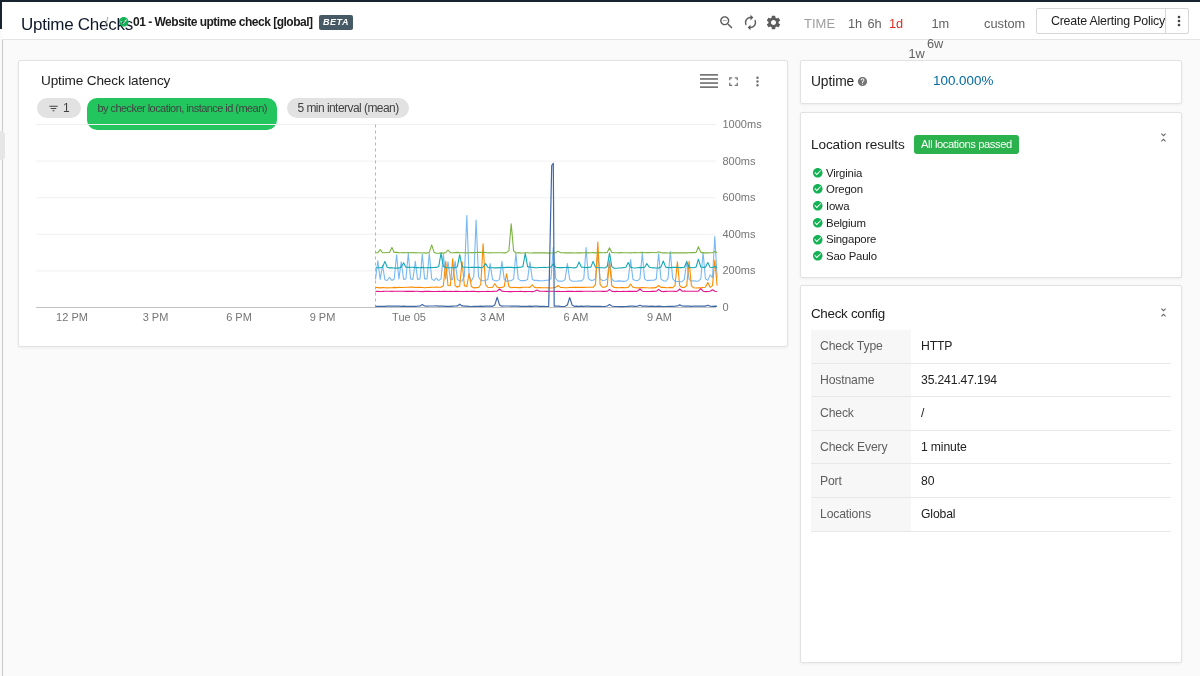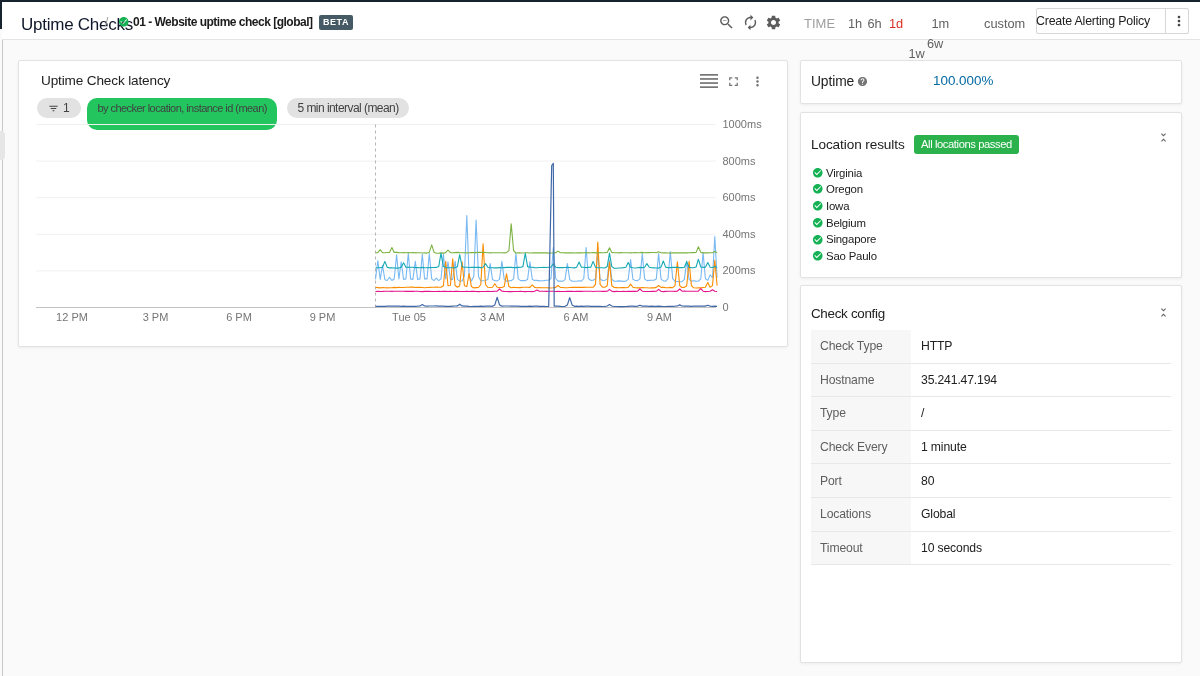--- a/index.html
+++ b/index.html
@@ -19,21 +19,21 @@
   <div class="abs" style="left:0;top:131px;width:5px;height:29px;background:#e6e6e6;border-radius:0 4px 4px 0;"></div>
 
   <div class="abs" style="left:2px;top:2px;width:1198px;height:38px;background:#fff;border-bottom:1px solid #e4e4e4;"></div>
 
   <div class="abs" id="bc1" style="left:21px;top:18px;height:14px;line-height:14px;font-size:17px;letter-spacing:-0.25px;color:#0f172a;">Uptime Checks</div>
   <div class="abs" style="left:105px;top:15px;height:14px;line-height:14px;font-size:12.2px;color:#9e9e9e;">/</div>
   <svg class="abs" style="left:118px;top:16px;" width="11.5" height="11.5" viewBox="0 0 24 24">
     <path fill="#14b254" d="M12 2C6.48 2 2 6.48 2 12s4.48 10 10 10 10-4.48 10-10S17.52 2 12 2zm-2 15l-5-5 1.41-1.41L10 14.17l7.59-7.59L19 8l-9 9z"></path>
   </svg>
   <div class="abs" id="bc2" style="left:133px;top:14.5px;height:15px;line-height:15px;font-size:12px;letter-spacing:-0.5px;font-weight:bold;color:#1b1b1b;">01 - Website uptime check [global]</div>
-  <div class="abs" style="left:319px;top:14.5px;width:34px;height:15px;background:#455a64;border-radius:2px;color:#fff;font-size:9px;font-weight:bold;letter-spacing:.6px;text-align:center;line-height:15px;">BETA</div>
+  <div class="abs" style="left:319px;top:14.5px;width:34px;height:15px;background:#455a64;border-radius:2px;color:#fff;font-size:9px;font-weight:bold;letter-spacing:.6px;text-align:center;line-height:15px;font-style:italic;">BETA</div>
 
   <svg class="abs" style="left:718px;top:14px;" width="17" height="17" viewBox="0 0 24 24" fill="#5c5c5c">
     <path d="M15.5 14h-.79l-.28-.27C15.41 12.59 16 11.11 16 9.5 16 5.91 13.09 3 9.5 3S3 5.91 3 9.5 5.91 16 9.5 16c1.61 0 3.09-.59 4.23-1.57l.27.28v.79l5 4.99L20.49 19l-4.99-5zm-6 0C7.01 14 5 11.99 5 9.5S7.01 5 9.5 5 14 7.01 14 9.5 11.99 14 9.5 14zM7 9h5v1H7z"></path>
   </svg>
   <svg class="abs" style="left:741.5px;top:14px;" width="17" height="17" viewBox="0 0 24 24" fill="#5c5c5c">
     <path d="M12 6v3l4-4-4-4v3c-4.42 0-8 3.58-8 8 0 1.57.46 3.03 1.24 4.26L6.7 14.8c-.45-.83-.7-1.79-.7-2.8 0-3.31 2.69-6 6-6zm6.76 1.74L17.3 9.2c.44.84.7 1.79.7 2.8 0 3.31-2.69 6-6 6v-3l-4 4 4 4v-3c4.42 0 8-3.58 8-8 0-1.57-.46-3.03-1.24-4.26z"></path>
   </svg>
   <svg class="abs" style="left:764.5px;top:14px;" width="17" height="17" viewBox="0 0 24 24" fill="#5c5c5c">
     <path d="M19.14 12.94c.04-.3.06-.61.06-.94 0-.32-.02-.64-.07-.94l2.03-1.58c.18-.14.23-.41.12-.61l-1.92-3.32c-.12-.22-.37-.29-.59-.22l-2.39.96c-.5-.38-1.03-.7-1.62-.94l-.36-2.54c-.04-.24-.24-.41-.48-.41h-3.84c-.24 0-.43.17-.47.41l-.36 2.54c-.59.24-1.13.57-1.62.94l-2.39-.96c-.22-.08-.47 0-.59.22L2.74 8.87c-.12.21-.08.47.12.61l2.03 1.58c-.05.3-.09.63-.09.94s.02.64.07.94l-2.03 1.58c-.18.14-.23.41-.12.61l1.92 3.32c.12.22.37.29.59.22l2.39-.96c.5.38 1.03.7 1.62.94l.36 2.54c.05.24.24.41.48.41h3.84c.24 0 .44-.17.47-.41l.36-2.54c.59-.24 1.13-.56 1.62-.94l2.39.96c.22.08.47 0 .59-.22l1.92-3.32c.12-.22.07-.47-.12-.61l-2.01-1.58zM12 15.6c-1.98 0-3.6-1.62-3.6-3.6s1.62-3.6 3.6-3.6 3.6 1.62 3.6 3.6-1.62 3.6-3.6 3.6z"></path>
   </svg>
@@ -41,21 +41,21 @@
   <div class="abs" id="tm0" style="left:804px;top:15.5px;font-size:13px;color:#9e9e9e;">TIME</div>
   <div class="abs" style="left:848px;top:15.5px;font-size:12.8px;color:#616161;">1h</div>
   <div class="abs" style="left:867.5px;top:15.5px;font-size:12.8px;color:#616161;">6h</div>
   <div class="abs" style="left:889px;top:15.5px;font-size:12.8px;color:#d93025;">1d</div>
   <div class="abs" style="left:908.5px;top:15.5px;font-size:12.8px;color:#616161;margin-top:30px;">1w</div>
   <div class="abs" style="left:931.5px;top:15.5px;font-size:12.8px;color:#616161;">1m</div>
   <div class="abs" style="left:927px;top:15.5px;font-size:12.8px;color:#616161;margin-top:20px;">6w</div>
   <div class="abs" id="tm7" style="left:984px;top:15.5px;font-size:12.8px;color:#616161;">custom</div>
 
   <div class="abs" style="left:1036px;top:8px;width:153px;height:26px;background:#fff;border:1px solid #d6d6d6;border-radius:2px;"></div>
-  <div class="abs" id="btn1" style="left:1036px;top:8px;width:129px;height:26px;line-height:26px;text-align:left;font-size:12.4px;letter-spacing:-0.2px;color:#212121;">Create Alerting Policy</div>
+  <div class="abs" id="btn1" style="left:1036px;top:8px;width:129px;height:26px;line-height:26px;text-align:right;font-size:12.4px;letter-spacing:-0.2px;color:#212121;">Create Alerting Policy</div>
   <div class="abs" style="left:1165px;top:9px;width:1px;height:24px;background:#d6d6d6;"></div>
   <svg class="abs" style="left:1171px;top:13px;" width="16" height="16" viewBox="0 0 24 24" fill="#424242">
     <path d="M12 8c1.1 0 2-.9 2-2s-.9-2-2-2-2 .9-2 2 .9 2 2 2zm0 2c-1.1 0-2 .9-2 2s.9 2 2 2 2-.9 2-2-.9-2-2-2zm0 6c-1.1 0-2 .9-2 2s.9 2 2 2 2-.9 2-2-.9-2-2-2z"></path>
   </svg>
 
   <div class="card" style="left:18px;top:60px;width:770px;height:287px;"></div>
   <div class="abs" id="ct1" style="left:41px;top:73px;font-size:13.6px;letter-spacing:-0.15px;color:#212121;">Uptime Check latency</div>
 
   <svg class="abs" style="left:700px;top:74px;" width="18" height="14" viewBox="0 0 18 14" fill="#757575">
     <rect x="0" y="0" width="18" height="1.7"></rect>
@@ -163,33 +163,29 @@
     <tbody>
     <tr style="border-bottom:1px solid #e8e8e8;">
         <td style="width:100px;background:#f7f7f7;color:#5f5f5f;padding:9.3px 4px 9.3px 9px;">Check Type</td>
         <td style="color:#212121;padding:9.3px 4px 9.3px 10px;">HTTP</td>
       </tr>
     <tr style="border-bottom:1px solid #e8e8e8;">
         <td style="width:100px;background:#f7f7f7;color:#5f5f5f;padding:9.3px 4px 9.3px 9px;">Hostname</td>
         <td style="color:#212121;padding:9.3px 4px 9.3px 10px;">35.241.47.194</td>
       </tr>
     <tr style="border-bottom:1px solid #e8e8e8;">
-        <td style="width:100px;background:#f7f7f7;color:#5f5f5f;padding:9.3px 4px 9.3px 9px;">Type</td>
+        <td style="width:100px;background:#f7f7f7;color:#5f5f5f;padding:9.3px 4px 9.3px 9px;">Check</td>
         <td style="color:#212121;padding:9.3px 4px 9.3px 10px;">/</td>
       </tr>
     <tr style="border-bottom:1px solid #e8e8e8;">
         <td style="width:100px;background:#f7f7f7;color:#5f5f5f;padding:9.3px 4px 9.3px 9px;">Check Every</td>
         <td style="color:#212121;padding:9.3px 4px 9.3px 10px;">1 minute</td>
       </tr>
     <tr style="border-bottom:1px solid #e8e8e8;">
         <td style="width:100px;background:#f7f7f7;color:#5f5f5f;padding:9.3px 4px 9.3px 9px;">Port</td>
         <td style="color:#212121;padding:9.3px 4px 9.3px 10px;">80</td>
       </tr>
     <tr style="border-bottom:1px solid #e8e8e8;">
         <td style="width:100px;background:#f7f7f7;color:#5f5f5f;padding:9.3px 4px 9.3px 9px;">Locations</td>
         <td style="color:#212121;padding:9.3px 4px 9.3px 10px;">Global</td>
       </tr>
-    <tr style="border-bottom:1px solid #e8e8e8;">
-        <td style="width:100px;background:#f7f7f7;color:#5f5f5f;padding:9.3px 4px 9.3px 9px;">Timeout</td>
-        <td style="color:#212121;padding:9.3px 4px 9.3px 10px;">10 seconds</td>
-      </tr>
   </tbody>
   </table>
 
 </body></html>

